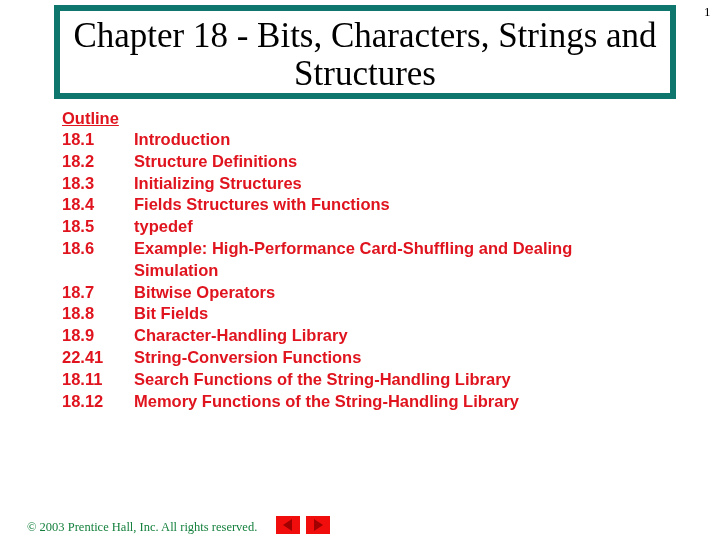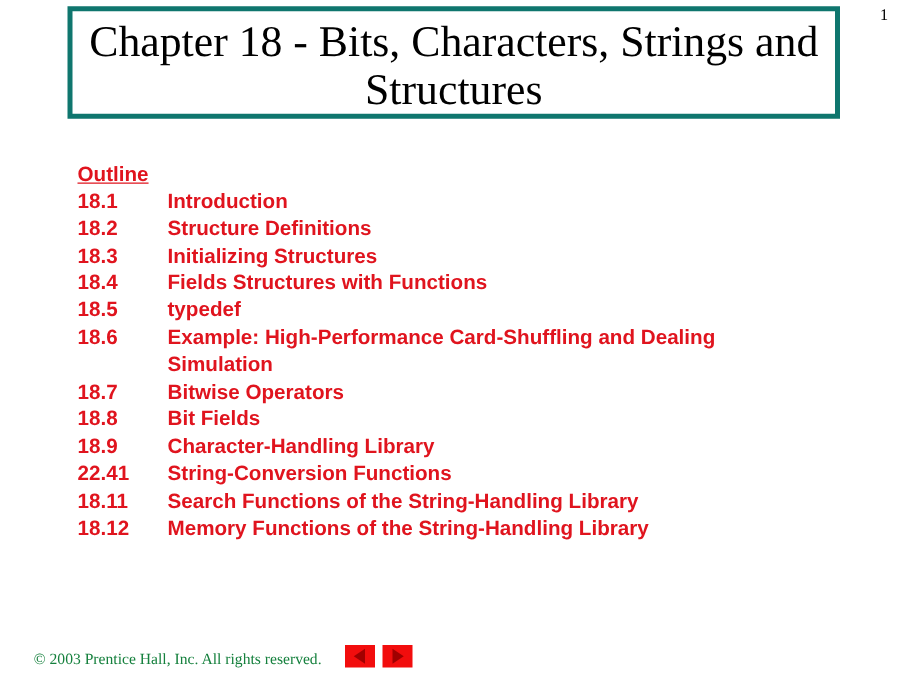--- a/index.html
+++ b/index.html
@@ -1,20 +1,20 @@
 <!DOCTYPE html>
 <html><head>
   <meta charset="utf-8">
   <style>
     html, body { margin:0; padding:0; }
     body { width:720px; height:540px; background:#ffffff; position:relative; overflow:hidden; }
-    .title-box { position:absolute; left:54px; top:5px; width:610px; height:82px; border:4px solid #0f766e; box-sizing:content-box; }
+    .title-box { position:absolute; left:54px; top:5px; width:610px; height:82px; border:6px solid #0f766e; box-sizing:content-box; }
     .title { position:absolute; left:0; right:0; top:6px; text-align:center; font-family:"Liberation Serif", serif; font-size:35px; line-height:38px; color:#000; }
     .page-num { position:absolute; left:704px; top:4px; font-family:"Liberation Serif", serif; font-size:13px; color:#000; }
-    .outline { position:absolute; left:62px; top:107px; font-family:"Liberation Sans", sans-serif; font-weight:bold; font-size:16.5px; color:#e0141e;margin-top:22px; }
+    .outline { position:absolute; left:62px; top:107px; font-family:"Liberation Sans", sans-serif; font-weight:bold; font-size:16.5px; color:#e0141e; }
     .outline-head { text-decoration:underline; line-height:22px; }
     .row { display:flex; line-height:21.8px; }
     .num { width:72px; flex:none; }
     .txt { width:500px; }
     .footer { position:absolute; left:27px; top:520px; font-family:"Liberation Serif", serif; font-size:12.5px; color:#15803d; }
     .nav { position:absolute; top:516px; width:24px; height:18px; background:#f20d0d; }
     .nav-prev { left:276px; }
     .nav-next { left:306px; }
     .nav svg { position:absolute; left:0; top:0; }
   </style>

